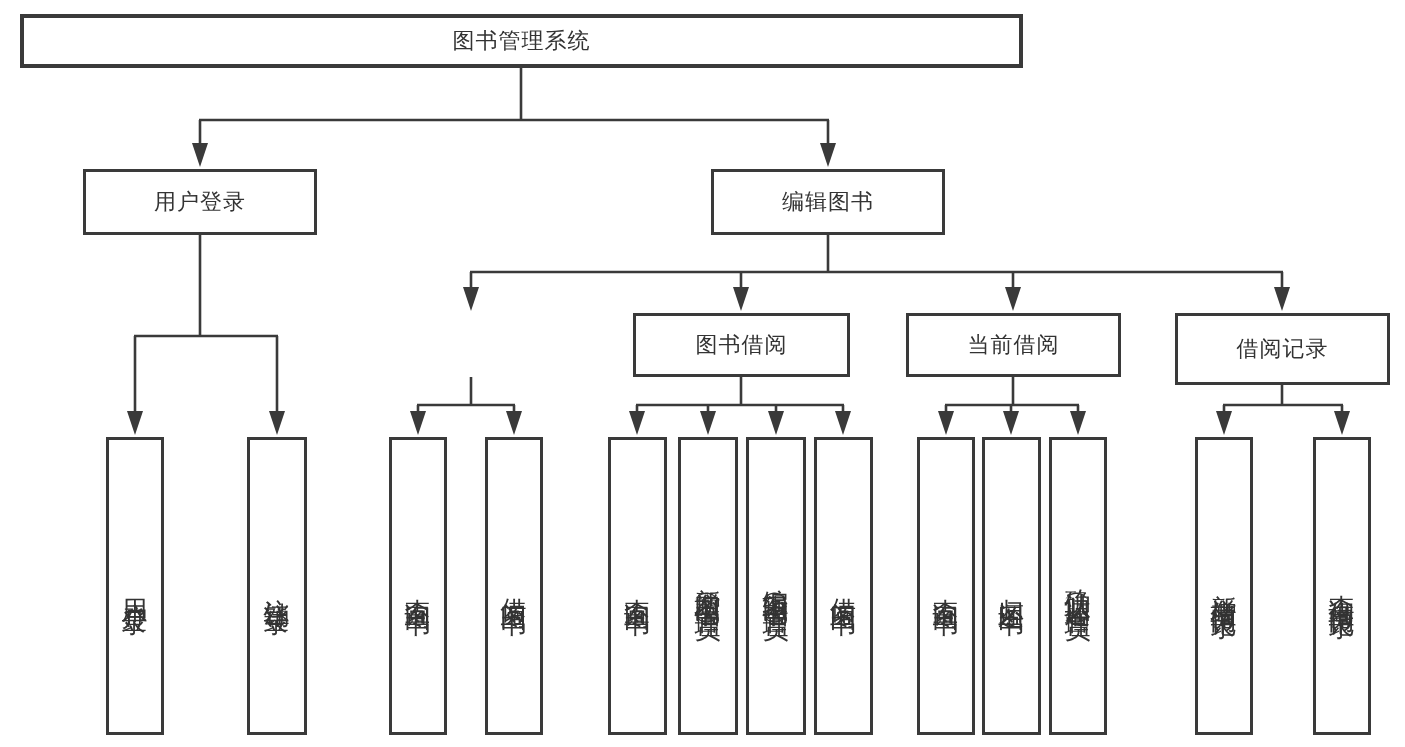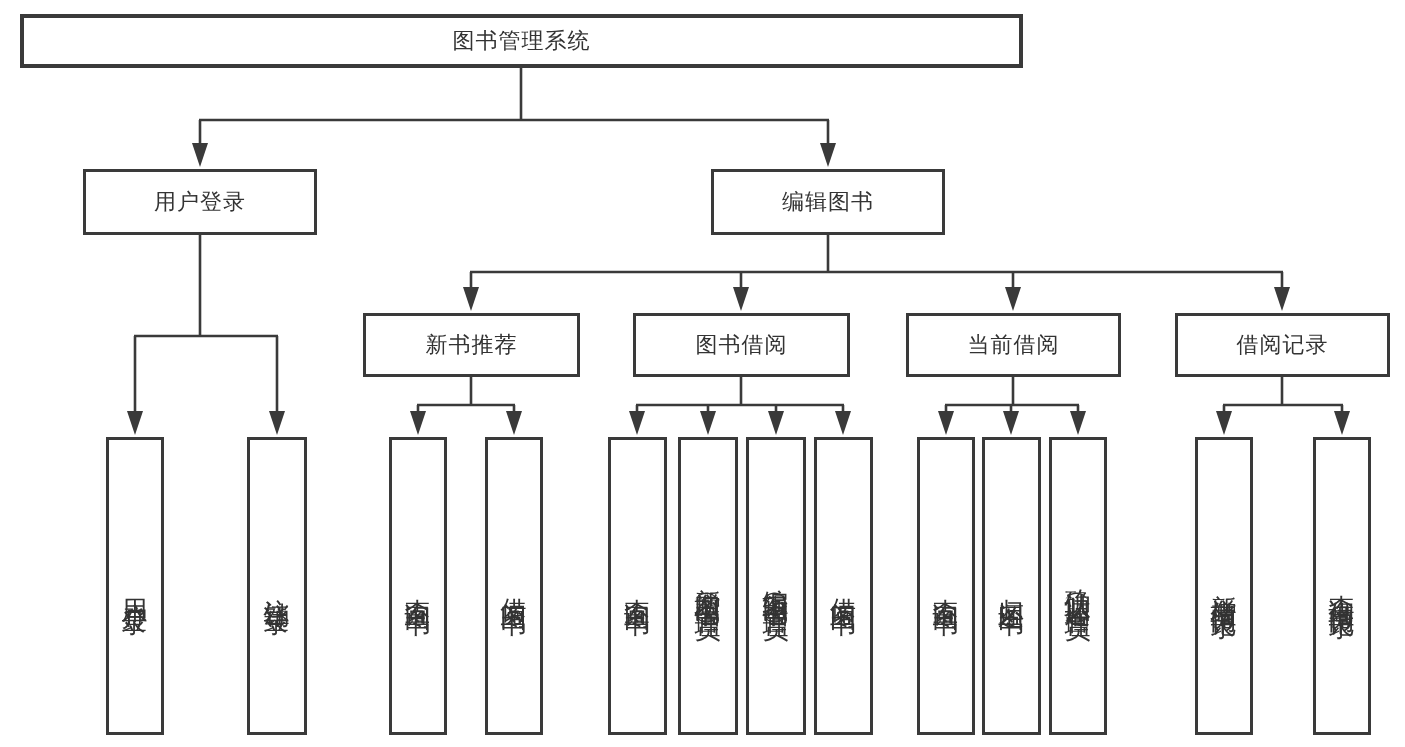--- a/index.html
+++ b/index.html
@@ -98,30 +98,27 @@
     <span class="lbl">图书管理系统</span>
   </div>
 
   <div class="node h" style="left:83px;top:169px;width:234px;height:66px">
     <span class="lbl">用户登录</span>
   </div>
   <div class="node h" style="left:711px;top:169px;width:234px;height:66px">
     <span class="lbl">编辑图书</span>
   </div>
 
-  <div class="node h" style="left:363px;top:313px;width:217px;height:64px">
-    <span class="lbl">新书推荐</span>
-  </div>
   <div class="node h" style="left:906px;top:313px;width:215px;height:64px">
     <span class="lbl">当前借阅</span>
   </div>
   <div class="node h" style="left:633px;top:313px;width:217px;height:64px">
     <span class="lbl">图书借阅</span>
   </div>
-  <div class="node h" style="left:1175px;top:313px;width:215px;height:64px">
+  <div class="node h" style="left:1175px;top:313px;width:215px;height:72px">
     <span class="lbl">借阅记录</span>
   </div>
 
   <div class="node v" style="left:106px;top:437px;width:58px;height:298px">
     <span class="lbl">用户登录</span>
   </div>
   <div class="node v" style="left:247px;top:437px;width:60px;height:298px">
     <span class="lbl">注销登录</span>
   </div>
 

